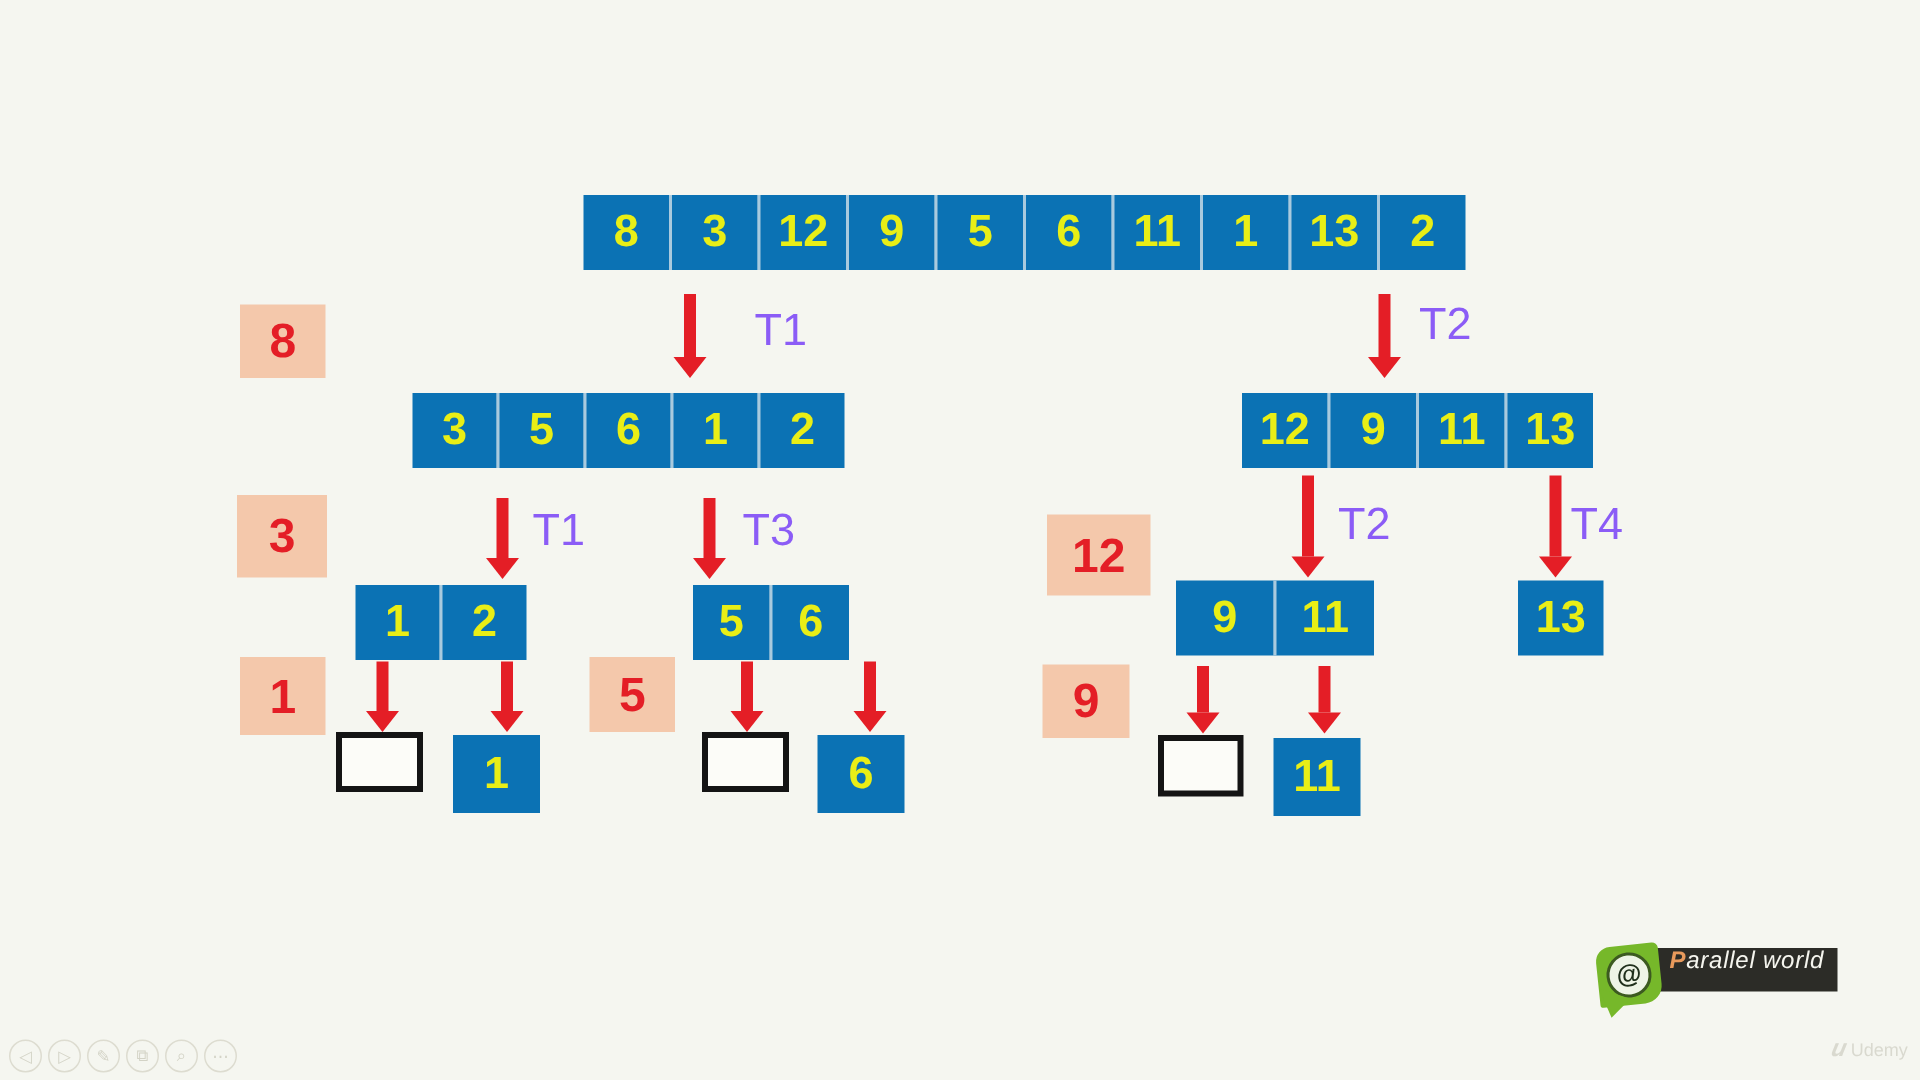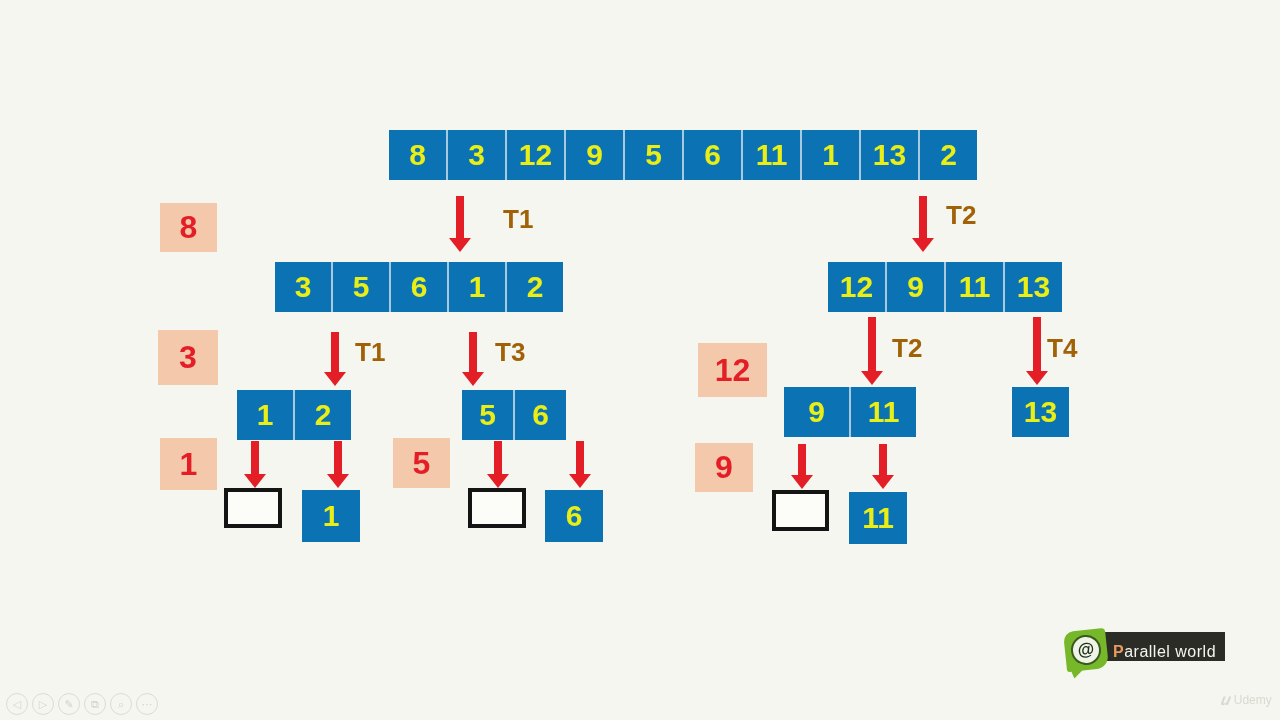--- a/index.html
+++ b/index.html
@@ -46,28 +46,28 @@
     display:flex; flex-direction:column; align-items:center;
   }
   .arrow .shaft { width:8px; background:#e41e26; }
   .arrow .head {
     width:0; height:0;
     border-left:11px solid transparent; border-right:11px solid transparent;
     border-top:14px solid #e41e26;
   }
 
   
-  .tlabel { position:absolute; color:#a16207; font-weight:bold; font-size:26px; }
+  .tlabel { position:absolute; color:#8b5cf6; font-weight:normal; font-size:30px; }
 
   
   .logo-bar {
     position:absolute; left:1077px; top:632px; width:148px; height:29px;
     background:#2c2c27; color:#f5f5ee;
-    display:flex; align-items:flex-end; padding-left:36px; box-sizing:border-box;
-    font-size:16px; letter-spacing:0.5px; white-space:nowrap;
+    display:flex; align-items:flex-start; padding-left:36px; box-sizing:border-box;
+    font-size:16px; font-style:italic; letter-spacing:0.5px; white-space:nowrap;
   }
   .logo-p { color:#e89a5c; font-weight:bold; }
   .logo-leaf {
     position:absolute; left:1065px; top:630px; width:42px; height:40px;
     background:#76b82a; border-radius:10px 4px 12px 2px;
     transform:rotate(-6deg);
     display:flex; align-items:center; justify-content:center;
   }
   .logo-at {
     color:#20301c; background:#eef4e6; border:2px solid #3c5a20; border-radius:50%;

